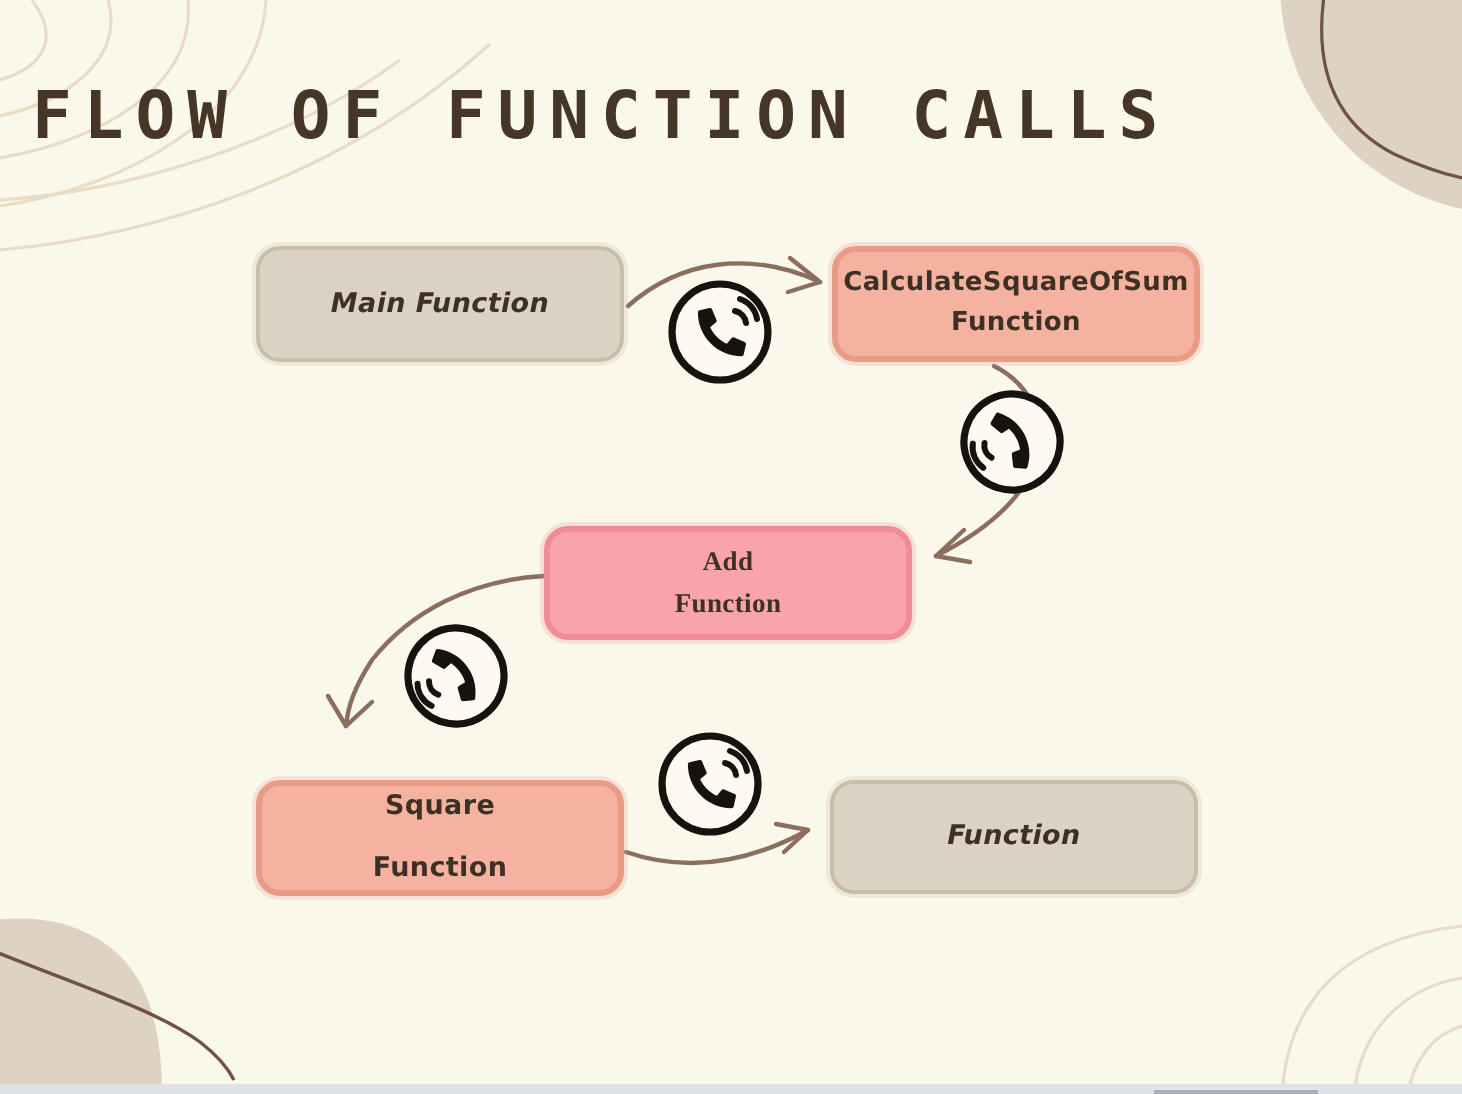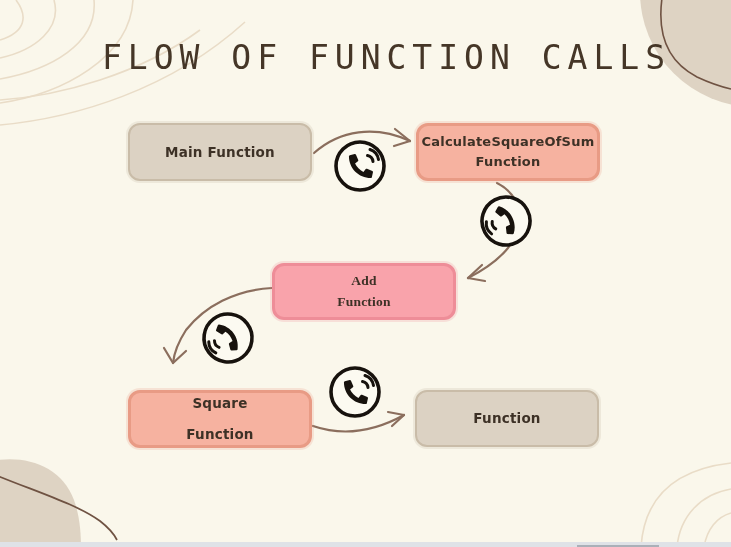--- a/index.html
+++ b/index.html
@@ -6,38 +6,38 @@
   #canvas{
     position:relative;
     width:731px;height:547px;
     overflow:hidden;
     background:var(--background,#faf7eb);
     font-family:"DejaVu Sans","Liberation Sans",sans-serif;
   }
   svg.layer{position:absolute;left:0;top:0;pointer-events:none;}
   .page-title{
     position:absolute;left:0;right:0;top:38px;
-    text-align:center;padding-left:42px;
+    padding-left:16px;
     font-family:"DejaVu Sans Mono","Liberation Mono",monospace;
-    font-weight:400;font-size:33px;letter-spacing:6px;
+    font-weight:700;font-size:33px;letter-spacing:6px;
     color:var(--title,#453627);
     white-space:nowrap;
   }
   .node{
     position:absolute;
     display:flex;flex-direction:column;align-items:center;justify-content:center;
     border-radius:12px;
     text-align:center;
     font-weight:700;font-size:13.5px;line-height:1.55;letter-spacing:.2px;
     color:var(--node-text,#3d3126);
     box-sizing:border-box;
   }
   .node span:empty{display:none;}
   .node.beige{background:var(--beige-fill);border:2.5px solid var(--beige-border);
-    box-shadow:0 0 0 2px rgba(201,188,168,.25);}
+    box-shadow:0 0 0 2px rgba(201,188,168,.25);font-style:italic;}
   .node.salmon{background:var(--salmon-fill);border:3px solid var(--salmon-border);
     box-shadow:0 0 0 2px rgba(232,155,133,.22);}
   .node.pink{background:var(--pink-fill);border:3px solid var(--pink-border);
     box-shadow:0 0 0 2px rgba(238,141,152,.22);}
   #node-main   {left:128px;top:123px;width:184px;height:58px;}
   #node-calc   {left:416px;top:123px;width:184px;height:58px;font-size:13px;}
   #node-add    {left:272px;top:263px;width:184px;height:57px;font-family:Liberation Serif, serif;}
   #node-square {left:128px;top:390px;width:184px;height:58px;justify-content:space-between;}
   #node-print  {left:415px;top:390px;width:184px;height:57px;}
   .phone{position:absolute;width:56px;height:56px;}

